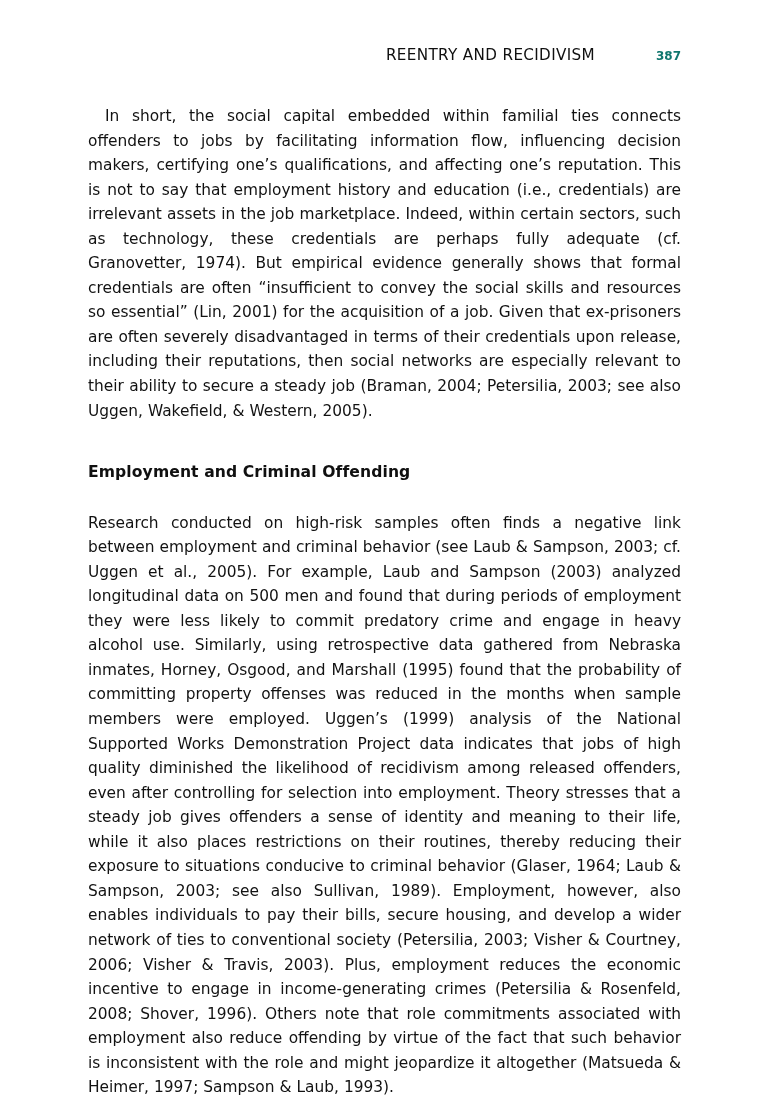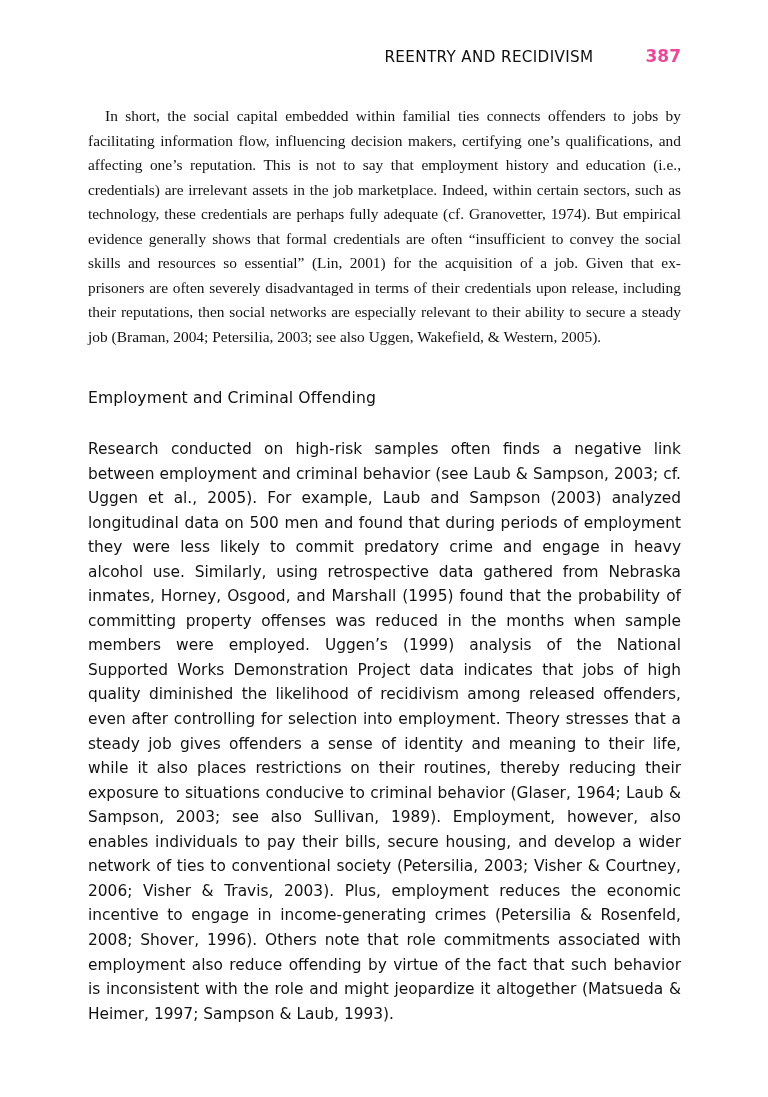--- a/index.html
+++ b/index.html
@@ -39,23 +39,23 @@
   }
 
   .running-head-title {
     font-size: 15.2px;
     letter-spacing: 0.35px;
     color: #101010;
     white-space: nowrap;
   }
 
   .running-head-pageno {
-    font-size: 17px;
+    font-size: 12px;
     font-weight: 700;
-    color: #ec4899;
+    color: #0f766e;
     margin-left: 52px;
     min-width: 34px;
     text-align: right;
   }
 
   
   .content {
     position: absolute;
     top: 92px;
     left: 88px;
@@ -68,27 +68,26 @@
     line-height: 24.55px;
     text-align: justify;
     text-justify: inter-word;
     color: #121212;
     hyphens: manual;
     word-spacing: 0.1px;
   }
 
   p.body-par.indent {
     text-indent: 17px;
-    font-family: Liberation Serif, serif;
   }
 
   h2.section-heading {
     margin: 0;
     font-size: 15.6px;
-    font-weight: 400;
+    font-weight: 700;
     line-height: 24.55px;
     color: #101010;
     letter-spacing: 0.1px;
   }
 
   .spacer-before-heading { height: 37px; }
   .spacer-after-heading  { height: 26px; }
 </style>
 </head>
 <body>

